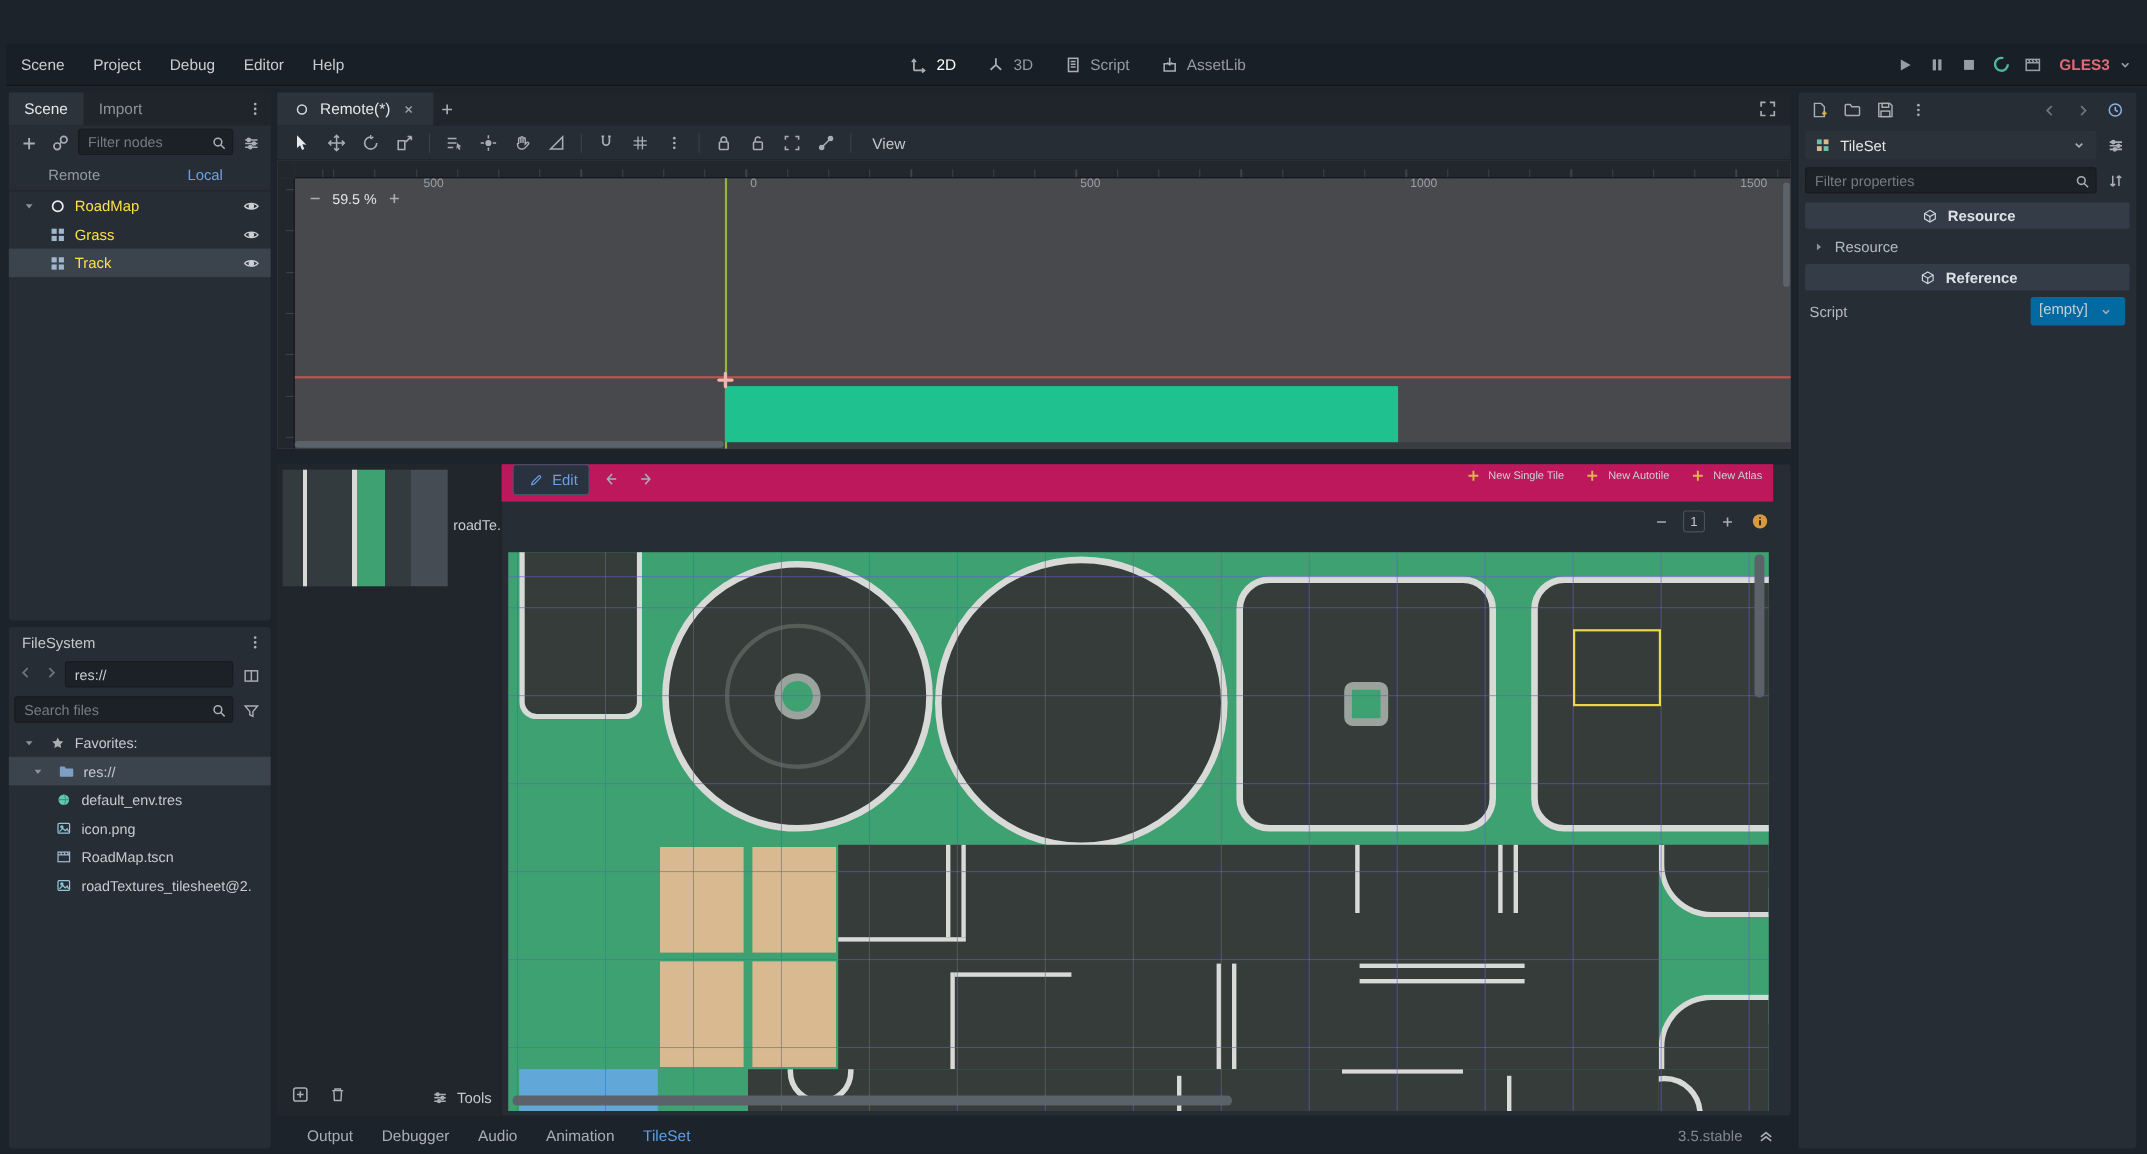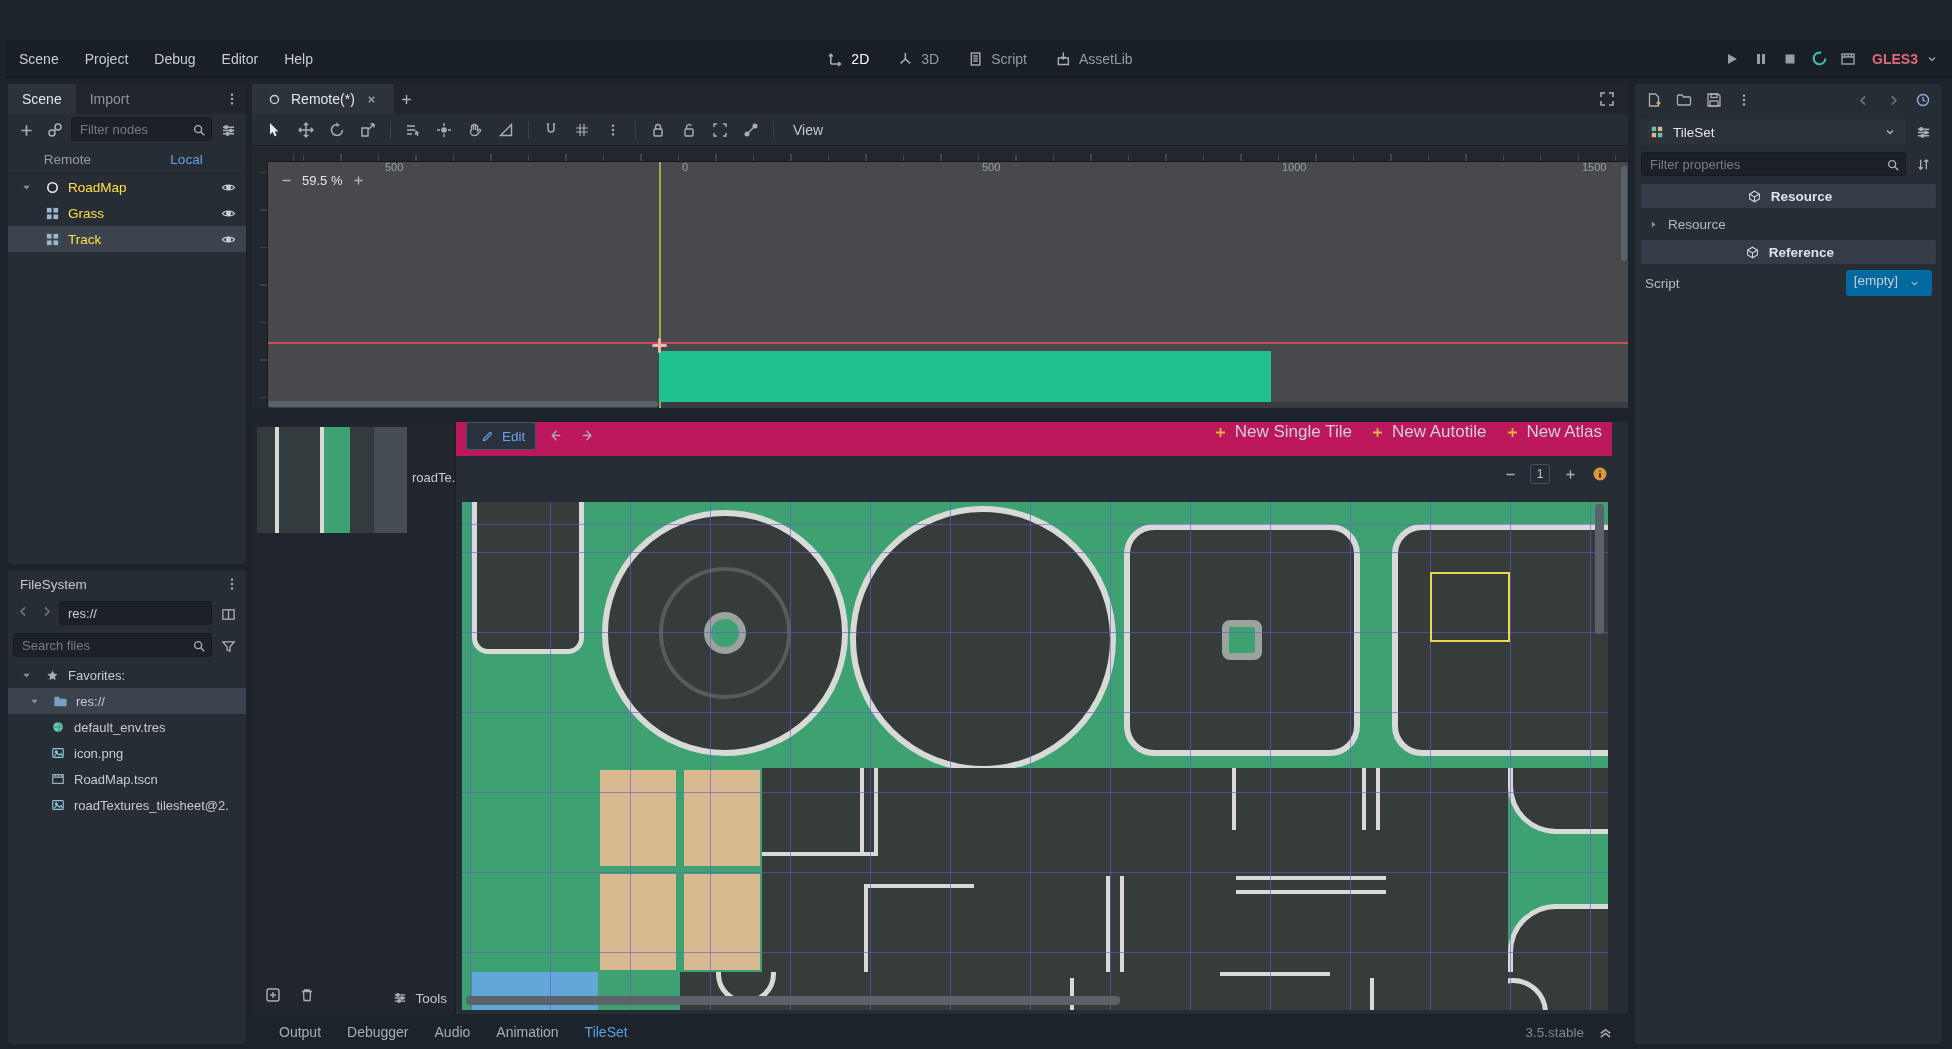--- a/index.html
+++ b/index.html
@@ -63,21 +63,21 @@
 .ts-panel{position:absolute;left:0;top:338px;right:0;height:592px;background:#272d35;border-radius:3px}
 .ts-sidebar{position:absolute;left:0;top:0;width:204px;height:100%;background:#21262d;border-right:1px solid #181d23;border-radius:3px 0 0 3px}
 .ts-thumb{position:absolute;left:5px;top:5px;width:150px;height:106px;background:linear-gradient(90deg,#343b3e 0%,#343b3e 12%,#d8dad7 12%,#d8dad7 15%,#343b3e 15%,#343b3e 42%,#d8dad7 42%,#d8dad7 45%,#3da171 45%,#3da171 62%,#343b3e 62%,#343b3e 78%,#454c54 78%,#454c54 100%)}
 .ts-thumb-label{position:absolute;left:160px;top:48px;width:44px;overflow:hidden;white-space:nowrap;font-size:13px;color:#c6cbd1}
 .ts-side-tools{position:absolute;left:8px;bottom:6px;display:flex;gap:8px}
 .tools-btn{position:absolute;right:8px;bottom:6px;display:flex;align-items:center;gap:5px;color:#c3c8cd;font-size:13.5px}
 .ts-main{position:absolute;left:204px;top:0;right:0;bottom:0}
 .ts-editbar{position:absolute;left:0;top:0;right:16px;height:34px;display:flex;align-items:flex-start;gap:6px;padding:0 10px;background:#be185d}
 .edit-btn{display:flex;align-items:center;gap:5px;padding:3px 10px;border-radius:3px;background:#2a3240;border:1px solid #46546a;color:#6ba1e2;font-size:13.5px}
 .new-btns{margin-left:auto;display:flex;gap:16px}
-.new-btn{display:flex;align-items:center;gap:4px;color:#cbd0d6;font-size:17px}
+.new-btn{display:flex;align-items:center;gap:4px;color:#cbd0d6;font-size:10px}
 .ts-zoom{position:absolute;right:18px;top:42px;display:flex;align-items:center;gap:10px;color:#b9bec4}
 .zoom-reset{width:20px;height:20px;border:1px solid #4a515a;border-radius:3px;display:flex;align-items:center;justify-content:center;font-size:12px;color:#c3c8ce}
 .tilesheet{position:absolute;left:6px;top:80px;width:1146px;height:508px;background:#3da171;overflow:hidden}
 .dk{background:#353c39}
 .tile{position:absolute}
 .wm{position:absolute;background:#d8dad7}
 .ts-grid{position:absolute;inset:0;background-image:repeating-linear-gradient(to right,rgba(108,85,216,.6) 0 1px,transparent 1px 80px),repeating-linear-gradient(to bottom,rgba(108,85,216,.6) 0 1px,transparent 1px 80px);background-position:8px 0,0 50px;pointer-events:none}
 
 .bottom-bar{position:absolute;left:0;top:932px;right:0;height:32px;display:flex;align-items:center;gap:0;padding-left:14px}
 .bb-tab{padding:0 13px;color:#a8aeb5;font-size:14px}

